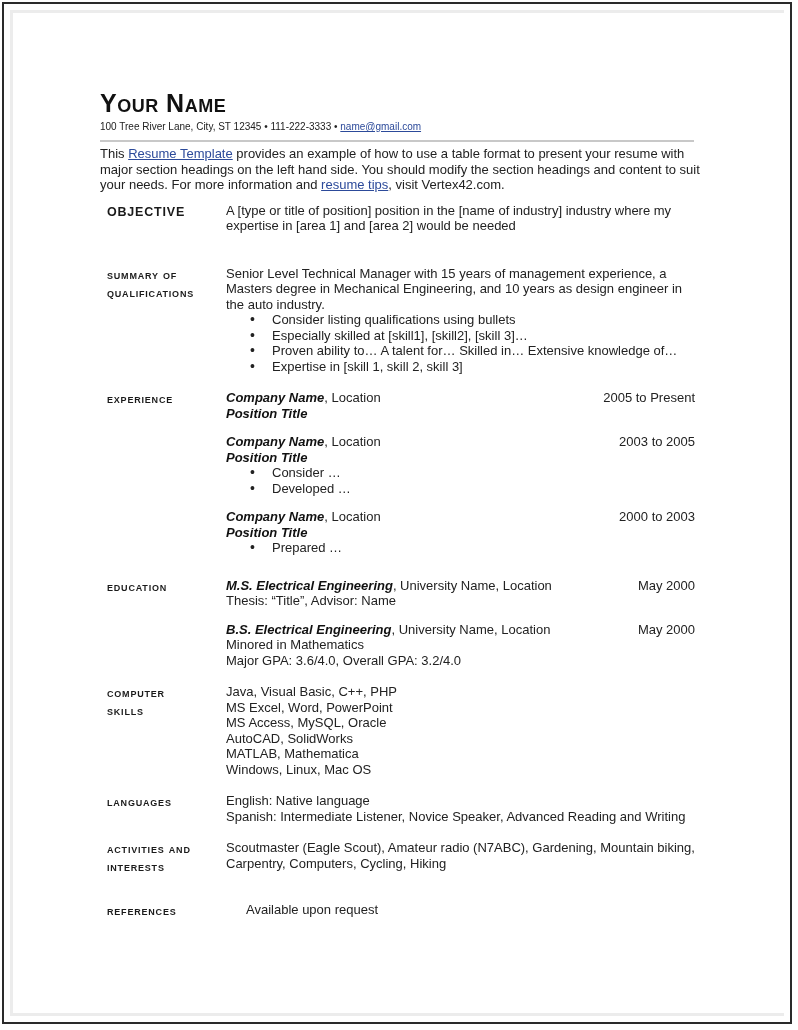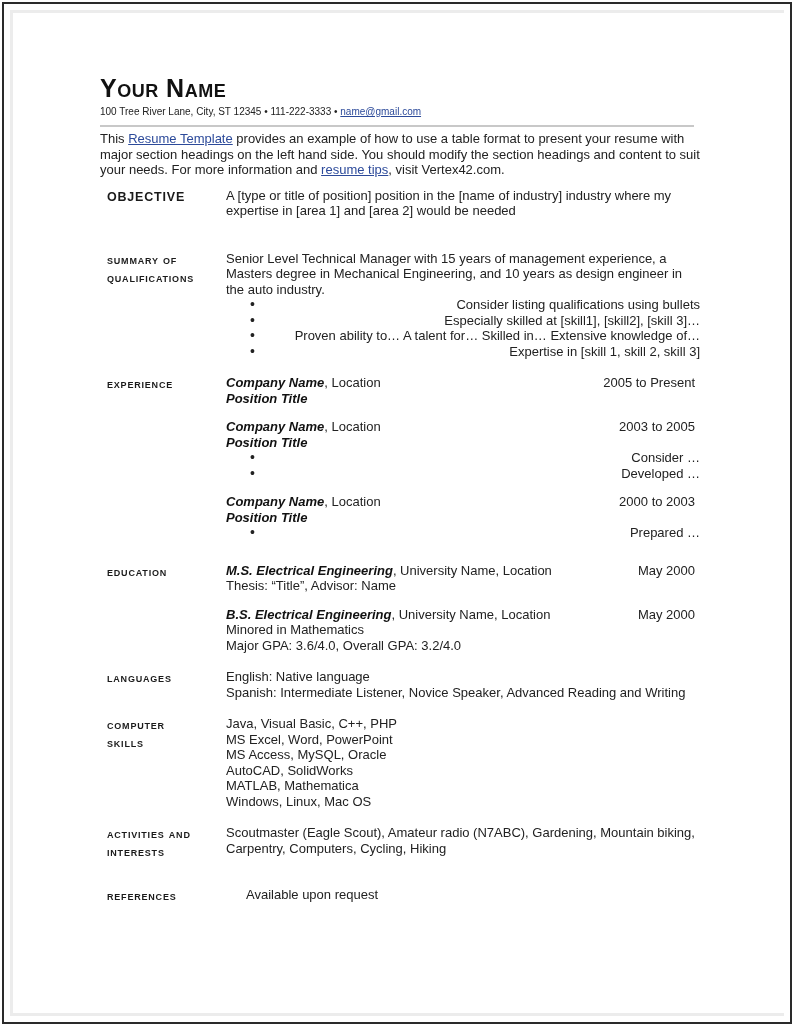--- a/index.html
+++ b/index.html
@@ -3,39 +3,39 @@
   <meta charset="utf-8">
   <style>
     html, body { margin: 0; padding: 0; background: #ffffff; }
     body { width: 798px; height: 1030px; position: relative; overflow: hidden;
            font-family: "Liberation Sans", sans-serif; color: #1a1a1a; }
     .frame { position: absolute; left: 2px; top: 2px; width: 790px; height: 1022px;
              border: 2px solid #2a2a2a; box-sizing: border-box; }
     .frame-inner { position: absolute; left: 6px; top: 6px; right: 6px; bottom: 6px;
                    border-left: 3px solid #ececec; border-top: 3px solid #ececec;
                    border-bottom: 3px solid #ececec; }
-    .page { position: absolute; left: 100px; top: 73px; width: 600px; }
+    .page { position: absolute; left: 100px; top: 88px; width: 600px; }
 
     .name { font-size: 25px; font-weight: bold; letter-spacing: 0.5px; line-height: 30px;
             color: #111; margin: 0; }
     .contact { font-size: 10px; line-height: 17px; margin-top: 0px; color: #222; }
     .contact a, .intro a { color: #2c4a9a; text-decoration: underline; }
     .rule { height: 0; border-top: 2px solid #c8c8c8; margin: 5px 4px 4px 0; width: 594px; }
     .intro { font-size: 13px; line-height: 15.5px; color: #222; width: 600px; }
 
     .sections { margin-top: 8px; }
     .section { display: flex; margin-bottom: 13px; }
     .sec-head { width: 126px; flex: 0 0 126px; padding-left: 7px; box-sizing: border-box;
                 font-size: 12.5px; font-weight: bold; letter-spacing: 0.8px; line-height: 18px;
                 color: #1a1a1a; font-variant: small-caps; text-transform: lowercase; }
     .sec-head .cap { text-transform: uppercase; }
     .sec-body { flex: 1; font-size: 13px; line-height: 15.5px; color: #222; width: 462px; }
 
     ul.bul { margin: 0; padding-left: 46px; list-style: none; }
-    ul.bul li { position: relative; text-align: right; }
+    ul.bul li { position: relative; }
     ul.bul li::before { content: "\2022"; position: absolute; left: -22px; top: 0; font-size: 14px; }
 
     .entry { margin-bottom: 13px; }
     .entry:last-child { margin-bottom: 0; }
     .row { display: flex; justify-content: space-between; }
     .row .date { text-align: right; padding-right: 5px; }
     b { font-weight: bold; color: #111; font-style: italic; }
   </style>
 </head>
 <body>
@@ -130,39 +130,39 @@
             <span><b>B.S. Electrical Engineering</b><span>, University Name, Location</span></span>
             <span class="date">May 2000</span>
           </div>
           <div>Minored in Mathematics</div>
           <div>Major GPA: 3.6/4.0, Overall GPA: 3.2/4.0</div>
         </div>
       </div>
     </div>
 
     <div class="section" style="margin-top:16px;">
-      <div class="sec-head"><span>Languages</span></div>
-      <div class="sec-body">
-        <div>English: Native language</div>
-        <div>Spanish: Intermediate Listener, Novice Speaker, Advanced Reading and Writing</div>
-      </div>
-    </div>
-
-    <div class="section" style="margin-top:16px;">
       <div class="sec-head">
         <div>Computer</div>
         <div>Skills</div>
       </div>
       <div class="sec-body">
         <div>Java, Visual Basic, C++, PHP</div>
         <div>MS Excel, Word, PowerPoint</div>
         <div>MS Access, MySQL, Oracle</div>
         <div>AutoCAD, SolidWorks</div>
         <div>MATLAB, Mathematica</div>
         <div>Windows, Linux, Mac OS</div>
+      </div>
+    </div>
+
+    <div class="section" style="margin-top:16px;">
+      <div class="sec-head"><span>Languages</span></div>
+      <div class="sec-body">
+        <div>English: Native language</div>
+        <div>Spanish: Intermediate Listener, Novice Speaker, Advanced Reading and Writing</div>
       </div>
     </div>
 
     <div class="section" style="margin-top:16px;">
       <div class="sec-head">
         <div>Activities and</div>
         <div>Interests</div>
       </div>
       <div class="sec-body">Scoutmaster (Eagle Scout), Amateur radio (N7ABC), Gardening, Mountain biking, Carpentry, Computers, Cycling, Hiking</div>
     </div>

